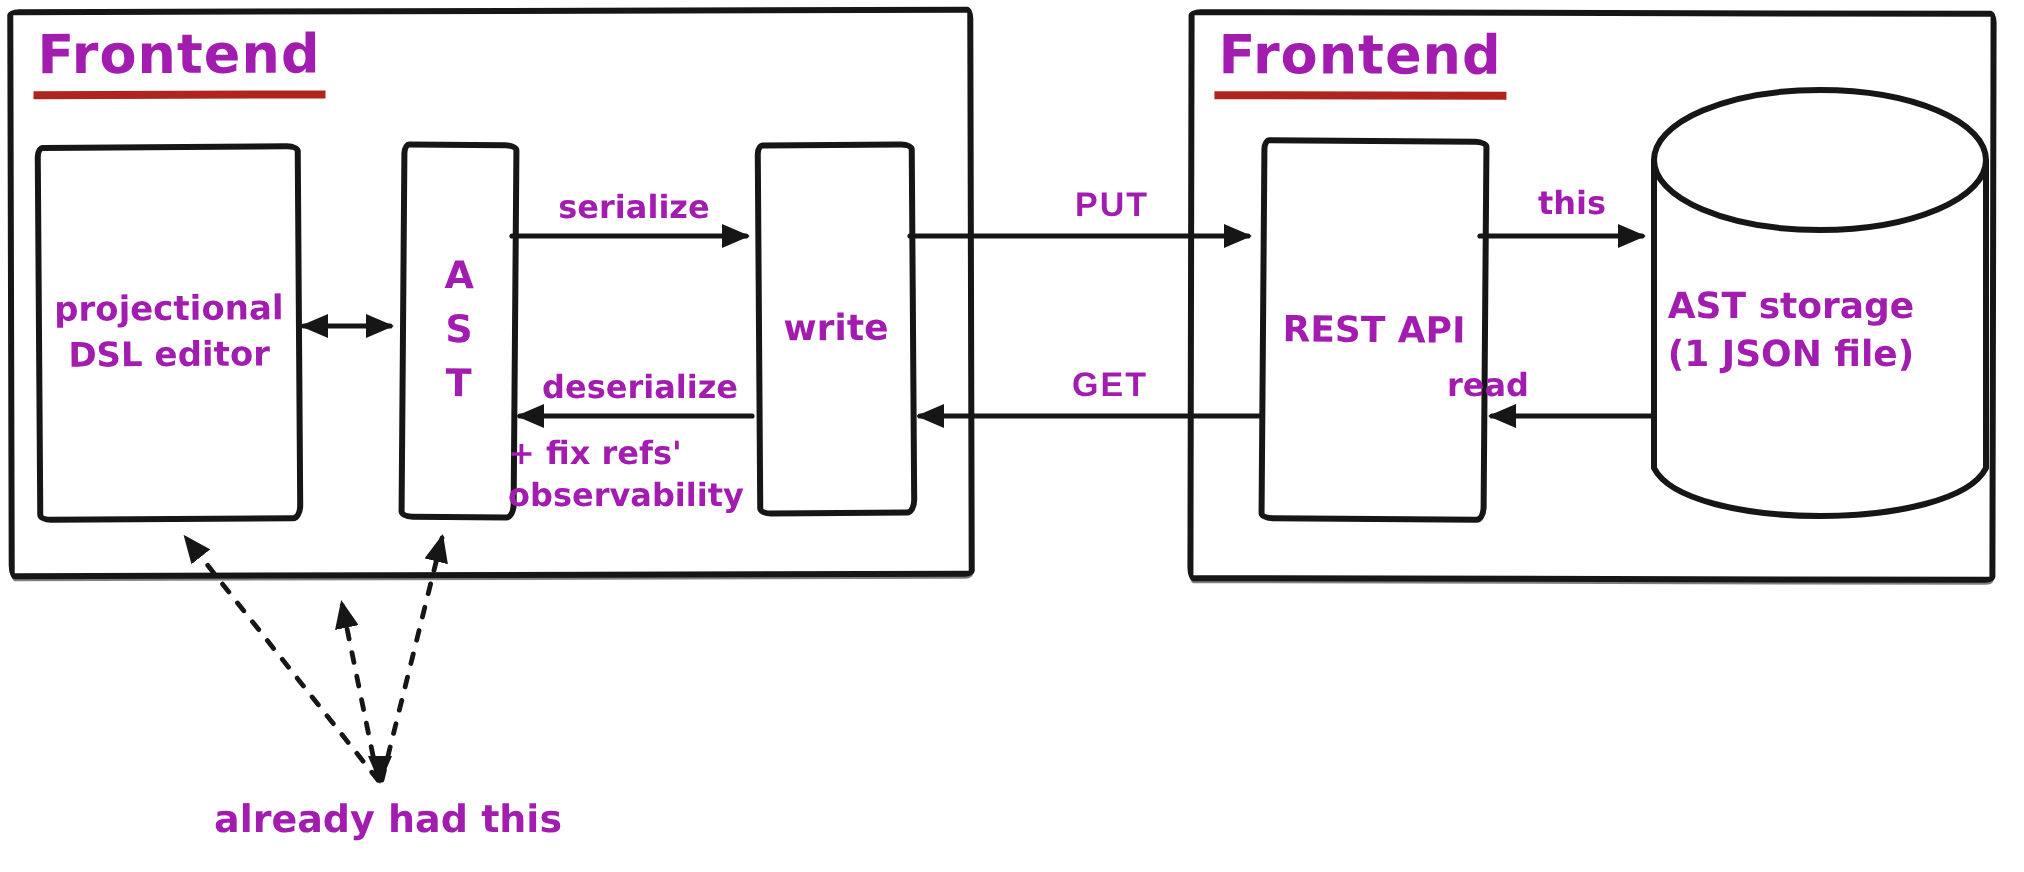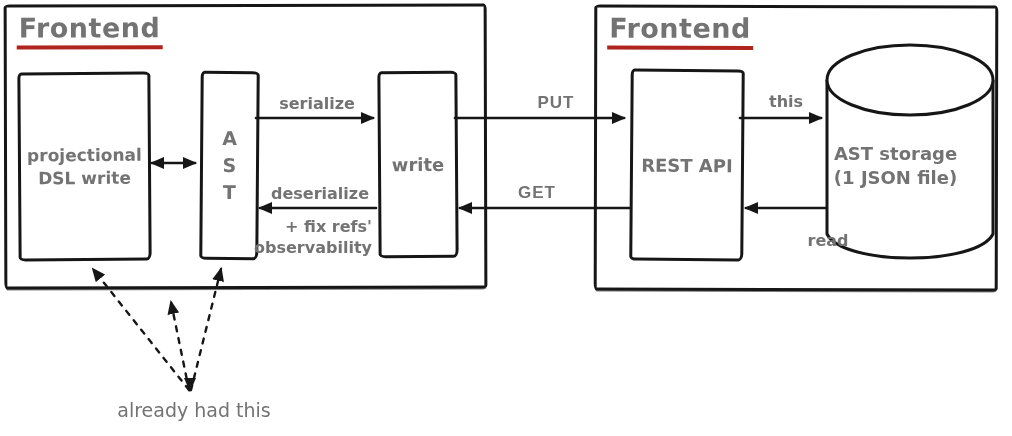--- a/index.html
+++ b/index.html
@@ -7,21 +7,21 @@
     padding: 0;
     background: #ffffff;
   }
   #canvas {
     position: relative;
     width: 1012px;
     height: 436px;
     background: #ffffff;
     overflow: hidden;
     font-family: "DejaVu Sans", sans-serif;
-    color: #737373;
+    color: #a21caf;
   }
   .container-box {
     position: absolute;
     background: #ffffff;
     border: 3px solid #161616;
     border-radius: 6px 3px 5px 3px / 3px 6px 3px 7px;
     box-shadow: 0 2px 0 -1px rgba(22,22,22,0.55);
     z-index: 1;
   }
   .section-title {
@@ -75,33 +75,33 @@
     stroke-dasharray: 5 7;
     stroke-width: 2.4;
   }
   .edge-label {
     position: absolute;
     transform: translateX(-50%);
     font-size: 16px;
     font-weight: bold;
     white-space: nowrap;
     z-index: 6;
-    text-align: right;
+    text-align: left;
   }
   .edge-label.multiline { white-space: pre-line; line-height: 21px; }
   .http-label {
     font-family: "Liberation Sans", sans-serif;
     font-size: 17px;
     letter-spacing: 1px;
   }
   .annotation-label {
     position: absolute;
     transform: translateX(-50%);
     font-size: 19px;
-    font-weight: normal;
+    font-weight: bold;
     white-space: nowrap;
     z-index: 6;
   }
   .cyl-label {
     position: absolute;
     left: 828px;
     top: 142px;
     width: 135px;
     text-align: center;
     font-size: 18px;
@@ -120,21 +120,21 @@
   <div class="container-box" style="left:4px; top:4px; width:477px; height:279px; transform:rotate(-0.15deg);">
     <div class="section-title">Frontend</div>
   </div>
 
   <div class="container-box" style="left:594px; top:5px; width:398px; height:280px; transform:rotate(0.12deg);">
     <div class="section-title">Frontend</div>
   </div>
 
   <div class="node-box tilt-l" style="left:18px; top:72px; width:127px; height:183px; font-size:17px; line-height:23px;">
     <span class="node-label preline">projectional
-DSL write</span>
+DSL editor</span>
   </div>
 
   <div class="node-box tilt-r" style="left:200px; top:71px; width:53px; height:183px; font-size:19px; line-height:27px;">
     <span class="node-label preline">A
 S
 T</span>
   </div>
 
   <div class="node-box tilt-l" style="left:378px; top:71px; width:74px; height:181px; font-size:18px;">
     <span class="node-label">write</span>
@@ -178,24 +178,24 @@
 
   <div class="edge-label" style="left:317px; top:94px;">serialize</div>
 
   <div class="edge-label multiline" style="left:313px; top:216px;">+ fix refs'
 observability</div>
 
   <div class="edge-label" style="left:320px; top:184px;">deserialize</div>
 
   <div class="edge-label http-label" style="left:556px; top:93px;">PUT</div>
 
-  <div class="edge-label http-label" style="left:537px; top:183px;">GET</div>
+  <div class="edge-label http-label" style="left:555px; top:183px;">GET</div>
 
   <div class="edge-label" style="left:786px; top:92px;">this</div>
 
-  <div class="edge-label" style="left:828px; top:183px;margin-top:48px;">read</div>
+  <div class="edge-label" style="left:744px; top:183px;">read</div>
 
   <div class="cyl-label preline">AST storage
 (1 JSON file)</div>
 
   <div class="annotation-label" style="left:194px; top:399px;">already had this</div>
 
 </div>
 
 </body></html>

